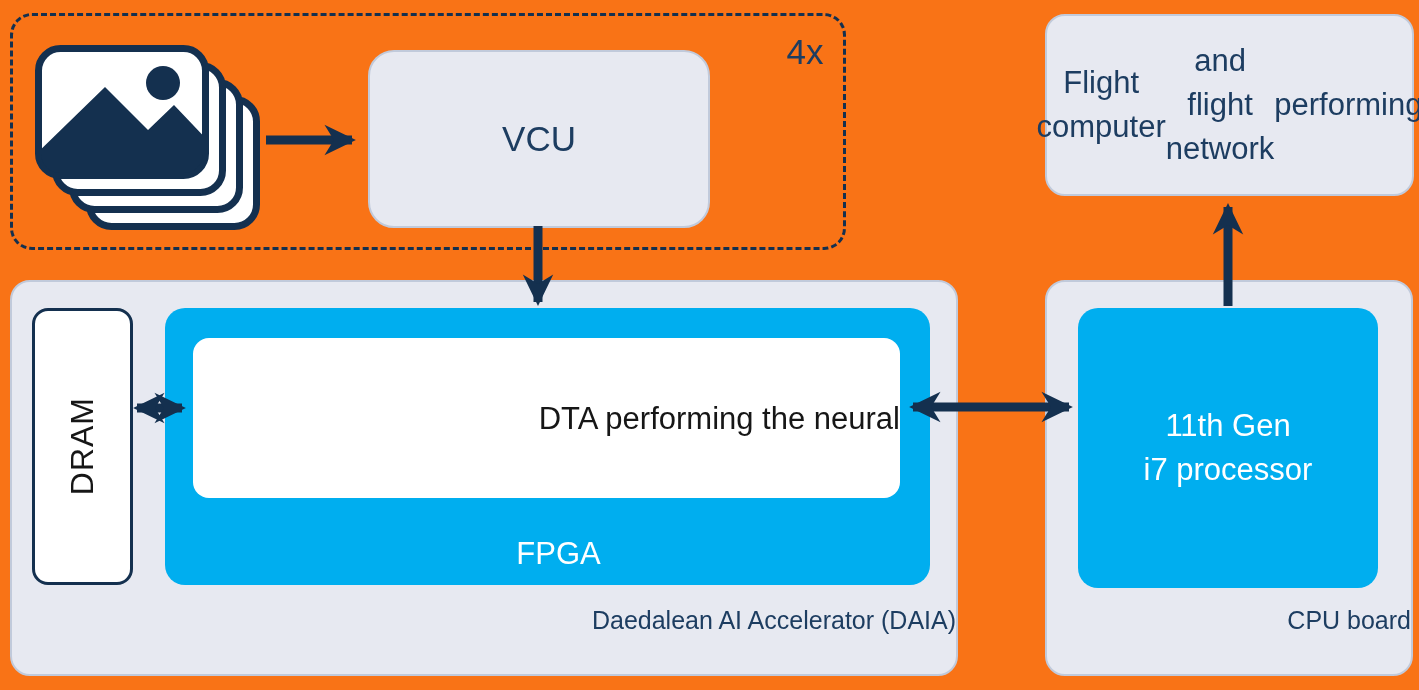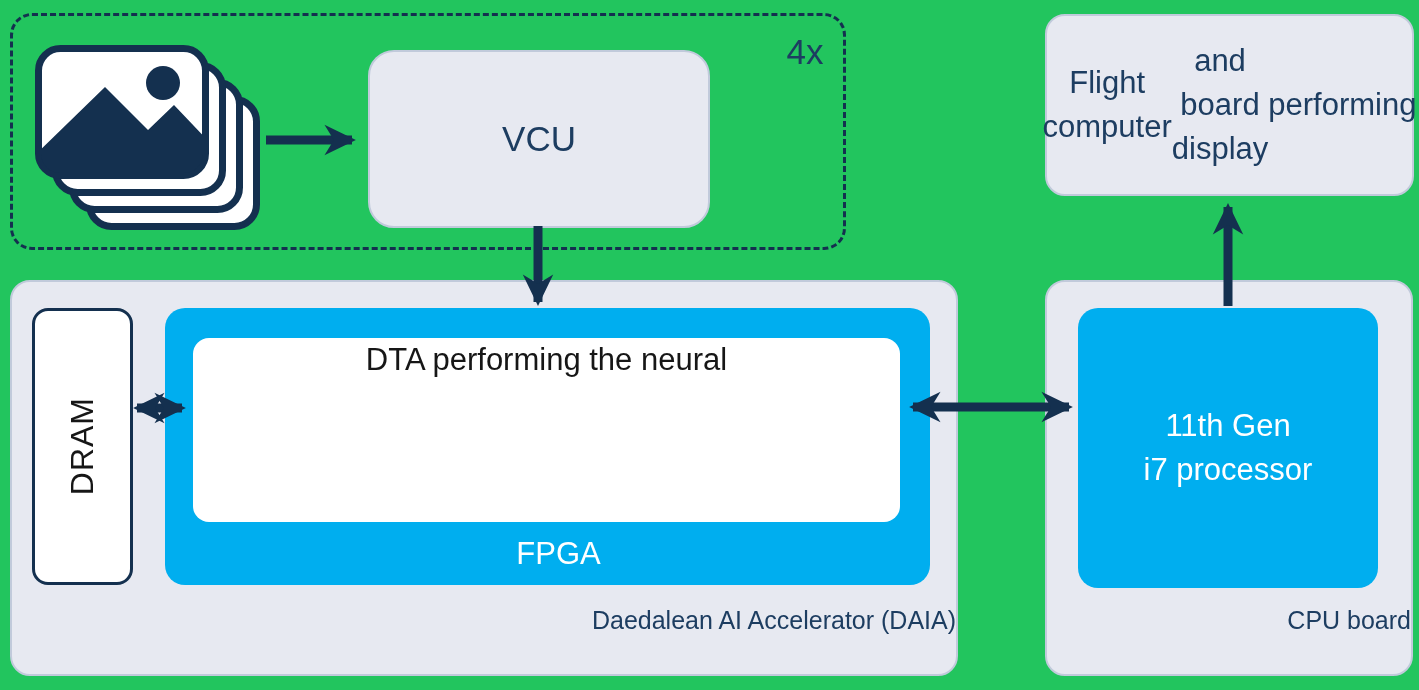--- a/index.html
+++ b/index.html
@@ -1,18 +1,18 @@
 <!DOCTYPE html>
 <html style="--navy: #14304f; --text_navy: #1d3d61; --text_black: #161616; --cyan: #00aeef; --box_fill: #e7e9f1; --box_border: #c1cadb;"><head>
 <meta charset="utf-8">
 <style>
   html,body { margin:0; padding:0; background:#ffffff; }
   .canvas {
     position:relative; width:1419px; height:690px;
-    background:#22c55e; overflow:hidden;
+    background:#f97316; overflow:hidden;
     font-family:"Liberation Sans", sans-serif;
   }
   .abs { position:absolute; box-sizing:border-box; }
 
   
   .dashed-group {
     left:10px; top:13px; width:836px; height:237px;
     border:3px dashed var(--navy); border-radius:22px;
   }
   .multiplier {
@@ -54,23 +54,23 @@
   .dram-label {
     writing-mode:vertical-rl; transform:rotate(180deg);
     color:var(--text_black); font-size:32px; letter-spacing:1px;
   }
 
   .fpga {
     left:165px; top:308px; width:765px; height:277px;
     background:var(--cyan); border-radius:20px;
   }
   .dta {
-    position:absolute; left:28px; top:30px; width:707px; height:184px;
+    position:absolute; left:28px; top:30px; width:707px; height:160px;
     background:#ffffff; border-radius:16px;
-    display:flex; flex-direction:column; align-items:center; justify-content:space-between;
+    display:flex; align-items:center; justify-content:flex-end;
     color:var(--text_black); font-size:31px; line-height:43px; text-align:center;
   }
   .fpga-label {
     position:absolute; left:0; right:0; top:218px; height:56px;
     display:flex; align-items:center; justify-content:center;
     color:#ffffff; font-size:31px;margin-left:22px;
   }
 
   .proc {
     left:1078px; top:308px; width:300px; height:280px;
@@ -107,21 +107,21 @@
       <path d="M0,110 L70,42 L113,85 L139,60 L175,98 L175,132 L0,132 Z"></path>
     </g>
   </svg>
 
   <div class="abs gray vcu">
     <span>VCU</span>
   </div>
 
   <div class="abs gray flight">
     <div>Flight computer</div>
-    <div>and board display</div>
+    <div>and flight network</div>
     <div>performing</div>
   </div>
 
   <div class="abs gray daia">
     <div class="board-title">Daedalean AI Accelerator (DAIA)</div>
   </div>
 
   <div class="abs dram">
     <span class="dram-label">DRAM</span>
   </div>

